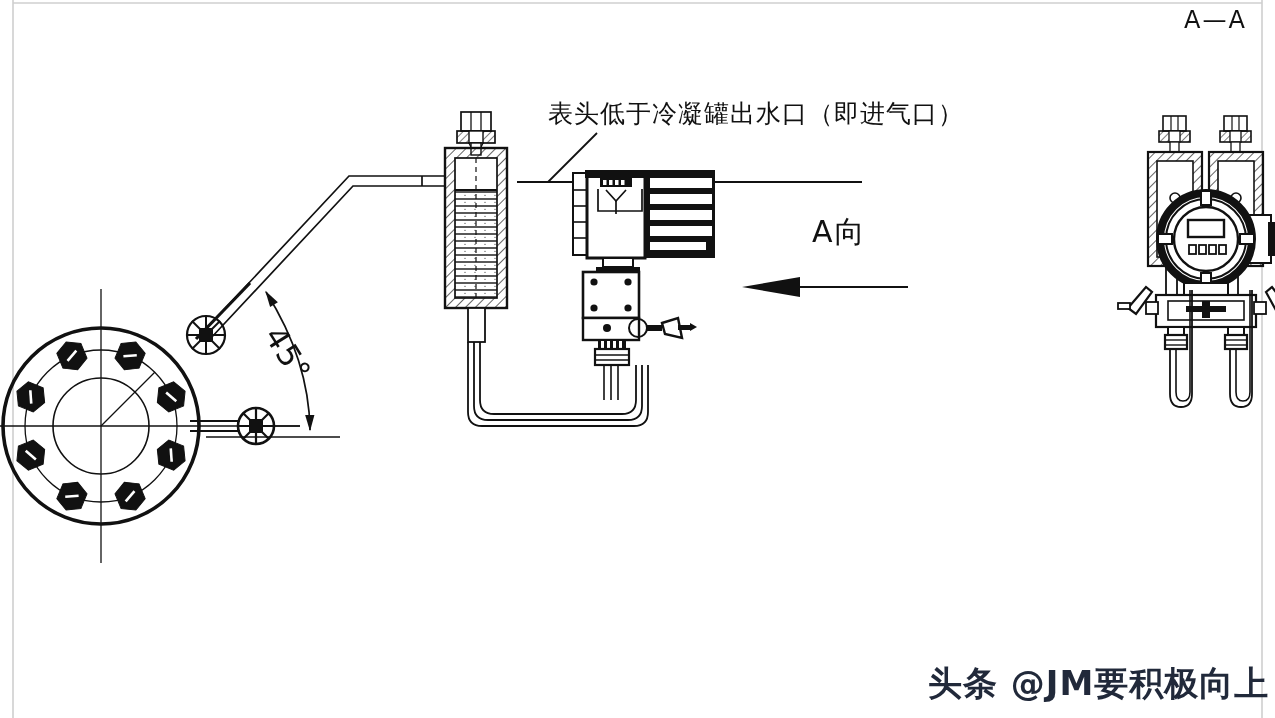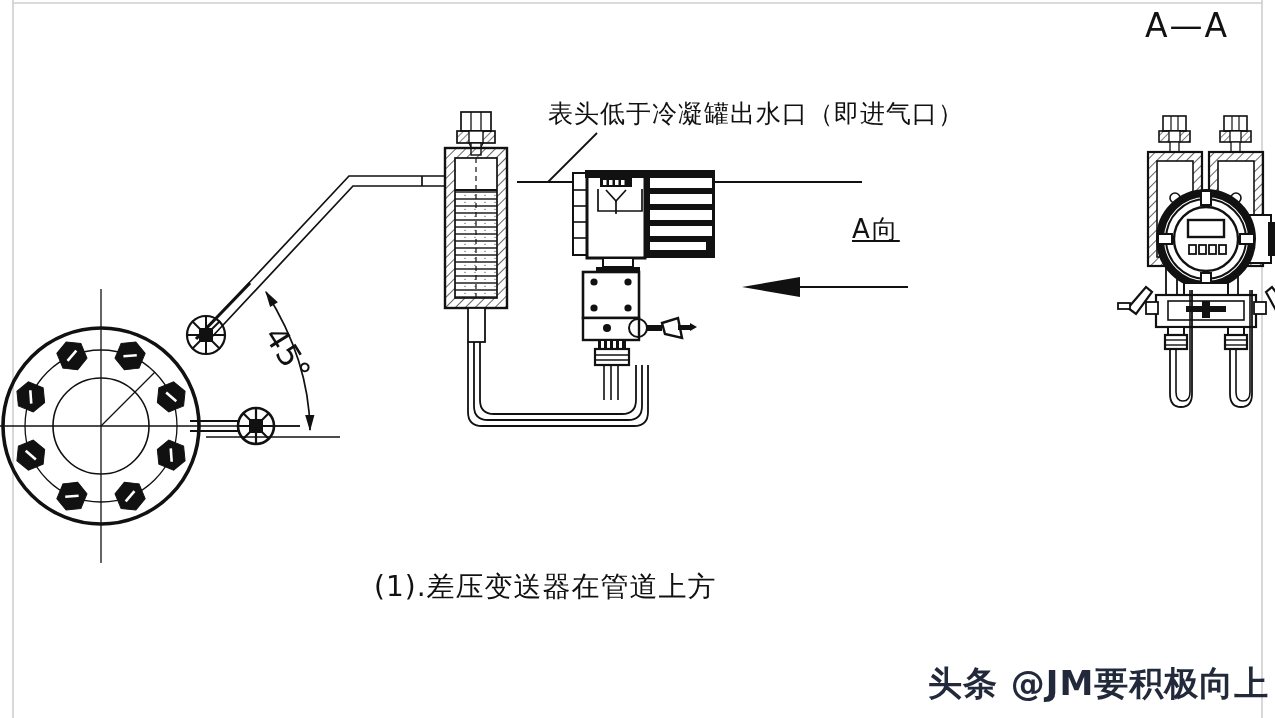--- a/index.html
+++ b/index.html
@@ -36,31 +36,30 @@
     font-size: 25px;
     letter-spacing: 1px;
   }
   #caption-text {
     left: 374px;
     top: 568px;
     font-size: 28px;
     letter-spacing: 1px;
   }
   #section-label {
-    left: 1145px;
+    left: 1184px;
     top: 6px;
-    font-size: 33px;
+    font-size: 24px;
     letter-spacing: 2px;
   }
   #view-dir-label {
-    left: 852px;
+    left: 812px;
     top: 212px;
-    font-size: 26px;
+    font-size: 30px;
     letter-spacing: 2px;
-    text-decoration: underline;
   }
   #angle-label {
     left: 288px;
     top: 320px;
     font-size: 31px;
     transform: rotate(58deg);
     transform-origin: 0 0;
     letter-spacing: 1px;
   }
   #watermark {
@@ -407,21 +406,20 @@
         <path d="M 1170 349 L 1170 394 Q 1170 407 1181 407 Q 1192 407 1192 394 L 1192 290" fill="none" stroke="#111" stroke-width="1.8"></path>
         <path d="M 1176 349 L 1176 392 Q 1176 401 1183 401 Q 1190 401 1190 392 L 1190 290" fill="none" stroke="#111" stroke-width="1.6"></path>
         <path d="M 1230 349 L 1230 394 Q 1230 407 1241 407 Q 1252 407 1252 394 L 1252 290" fill="none" stroke="#111" stroke-width="1.8"></path>
         <path d="M 1236 349 L 1236 392 Q 1236 401 1243 401 Q 1250 401 1250 392 L 1250 290" fill="none" stroke="#111" stroke-width="1.6"></path>
       </g>
     </g>
   </svg>
 
   <div class="txt" id="note-text">表头低于冷凝罐出水口（即进气口）</div>
 
-  <div class="txt" id="caption-text">(1).差压变送器在管道上方</div>
 
   <div class="txt" id="section-label">A—A</div>
 
   <div class="txt" id="view-dir-label">A向</div>
 
   <div class="txt" id="angle-label">45°</div>
 
   <div class="txt" id="watermark">头条 @JM要积极向上</div>
 
 </div>

